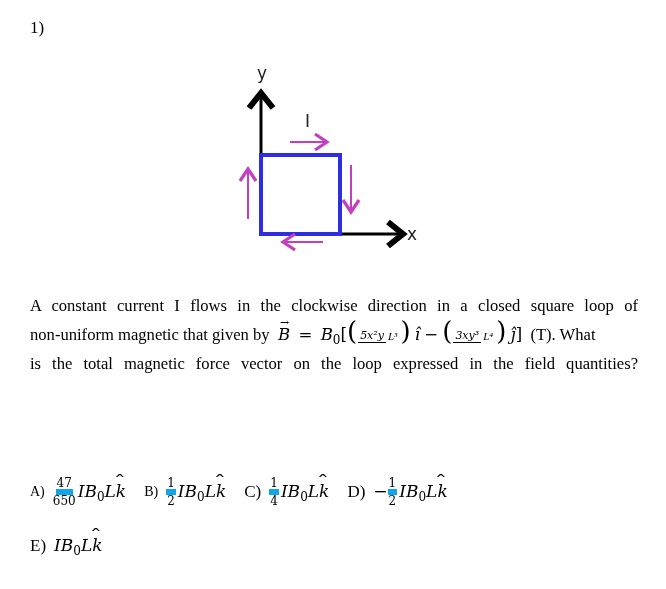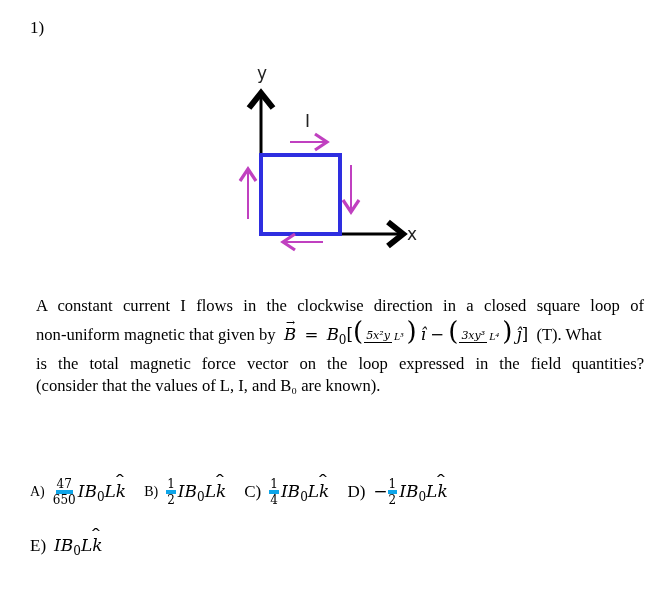--- a/index.html
+++ b/index.html
@@ -13,21 +13,21 @@
       font-size: 17px;
     }
     .diagram {
       position: absolute; left: 225px; top: 55px;
     }
     .ax-label {
       font-family: "DejaVu Sans", "Liberation Sans", sans-serif;
       font-size: 17px; fill: #222;
     }
     .para {
-      position: absolute; left: 36px; top: 295px; width: 608px;
+      position: absolute; left: 30px; top: 295px; width: 608px;
       font-size: 16.6px; line-height: 22px;
       text-align: justify;
     }
     .para .line { display: block; white-space: nowrap; }
     .line.j { text-align-last: justify; }
     .mathline { height: 36px; line-height: 36px; display: flex; align-items: center; }
     .mi { font-family: "DejaVu Serif", "Liberation Serif", serif; font-style: italic; }
     .mr { font-family: "DejaVu Serif", "Liberation Serif", serif; }
     .frac {
       display: inline-flex; align-items: center;
@@ -52,21 +52,21 @@
     .hat { position: relative; display: inline-block; }
     .hat::before {
       content: "\02C6"; position: absolute; left: 0; top: -9px; font-size: 16px; font-style: normal;
       transform: scaleX(1.6);
     }
     .afrac {
       display: inline-flex; flex-direction: column; align-items: center;
       vertical-align: middle; font-size: 12px; line-height: 12px; margin-right: 2px;
       font-family: "DejaVu Serif", serif; font-style: normal;
     }
-    .afrac .num { border-bottom: 4px solid #0ea5e9; padding: 0 1px; }
+    .afrac .num { border-bottom: 6px solid #0ea5e9; padding: 0 1px; }
   </style>
 </head>
 <body>
 
 <div class="qnum">1)</div>
 
 <div class="diagram">
   <svg width="220" height="200" viewBox="0 0 220 200">
     <defs>
       <marker id="ahBlack" markerWidth="10" markerHeight="10" refX="6" refY="5" orient="auto">
@@ -102,21 +102,20 @@
     <span class="mi">B</span><span class="mr sub">0</span><span class="mr">[</span><span class="paren">(</span><span class="frac">
         <span class="num mi">5x²y</span>
         <span class="den mi">L³</span>
       </span><span class="paren">)</span>&nbsp;<span class="mi">î</span>&nbsp;<span class="mr">−</span>&nbsp;<span class="paren">(</span><span class="frac">
         <span class="num mi">3xy³</span>
         <span class="den mi">L⁴</span>
       </span><span class="paren">)</span>&nbsp;<span class="mi">ĵ</span><span class="mr">]</span>&nbsp;
     <span style="margin-left:auto">(T). What</span>
   </span>
   <span class="line j">is the total magnetic force vector on the loop expressed in the field quantities?</span>
-  <span class="line">(consider that the values of L, I, and B₀ are known).</span>
 </div>
 
 <div class="answers">
   <div class="ans-row">
     <span class="ans">
       <span class="ans-letter small">A)</span>
       <span class="ans-expr">
         <span class="afrac">
             <span class="num">47</span>
             <span class="den">650</span>

